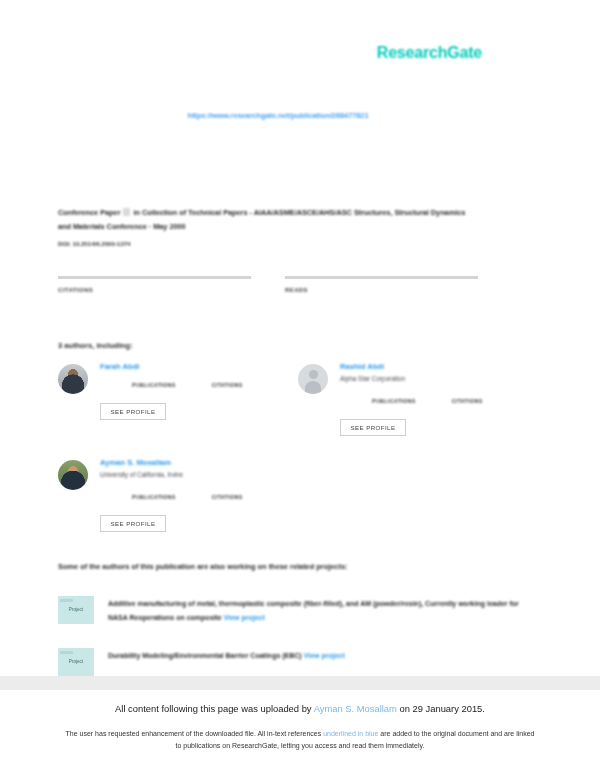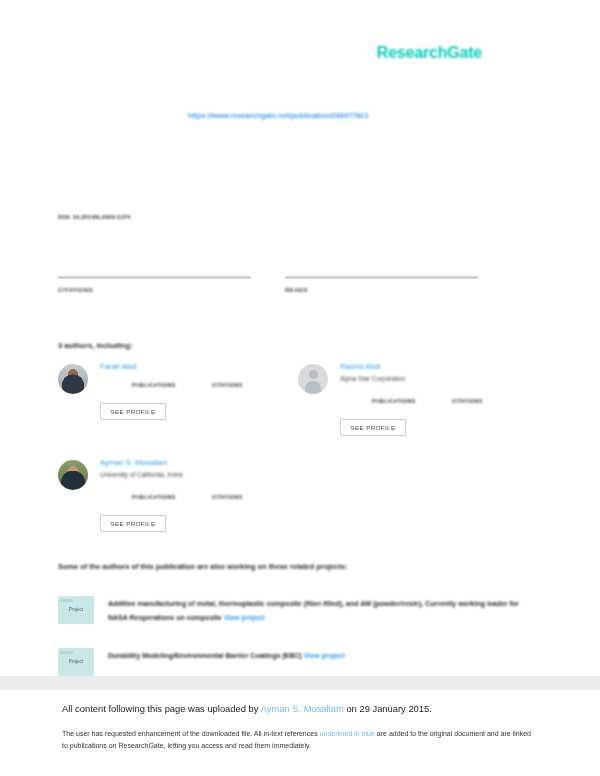--- a/index.html
+++ b/index.html
@@ -184,21 +184,21 @@
     width: 56%; height: 46%;
     margin-left: -28%;
     border-radius: 50% 50% 0 0;
     background: #b9bfc4;
   }
 
   .author-name {
     position: absolute;
     left: 42px; top: 0;
     font-size: 7.6px;
-    font-weight: normal;
+    font-weight: bold;
     color: #2d9bf0;
     filter: blur(0.85px);
     white-space: nowrap;
   }
   .author-affil {
     position: absolute;
     left: 42px; top: 13px;
     font-size: 6.4px;
     color: #4a4a4a;
     filter: blur(0.85px);
@@ -301,20 +301,21 @@
     background: #ececec;
   }
   .footer {
     position: absolute;
     left: 0; top: 690px;
     width: 600px;
     height: 86px;
     background: #ffffff;
     box-sizing: border-box;
     padding: 12px 62px 0 62px;
+    text-align: center;
   }
   .footer-upload {
     font-size: 9.4px;
     color: #1a1a1a;
     line-height: 14px;
   }
   .footer-uploader {
     color: #7ab8ef;
   }
   .footer-note {
@@ -332,20 +333,23 @@
 
 <div class="page">
 
   <div class="brand">ResearchGate</div>
 
   <div class="url-line">
     <a href="#">https://www.researchgate.net/publication/268477821</a>
   </div>
 
   <div class="pub-block">
+    <div class="pub-title">
+      <span class="pub-type">Conference Paper</span><span class="doc-chip"></span><span>in Collection of Technical Papers - AIAA/ASME/ASCE/AHS/ASC Structures, Structural Dynamics and Materials Conference · May 2000</span>
+    </div>
     <div class="pub-doi">DOI: 10.2514/6.2000-1374</div>
   </div>
 
   <div class="metrics">
     <div class="metric">
       <div class="metric-rule"></div>
       <div class="metric-label">CITATIONS</div>
       <div class="metric-value"></div>
     </div>
     <div class="metric">

